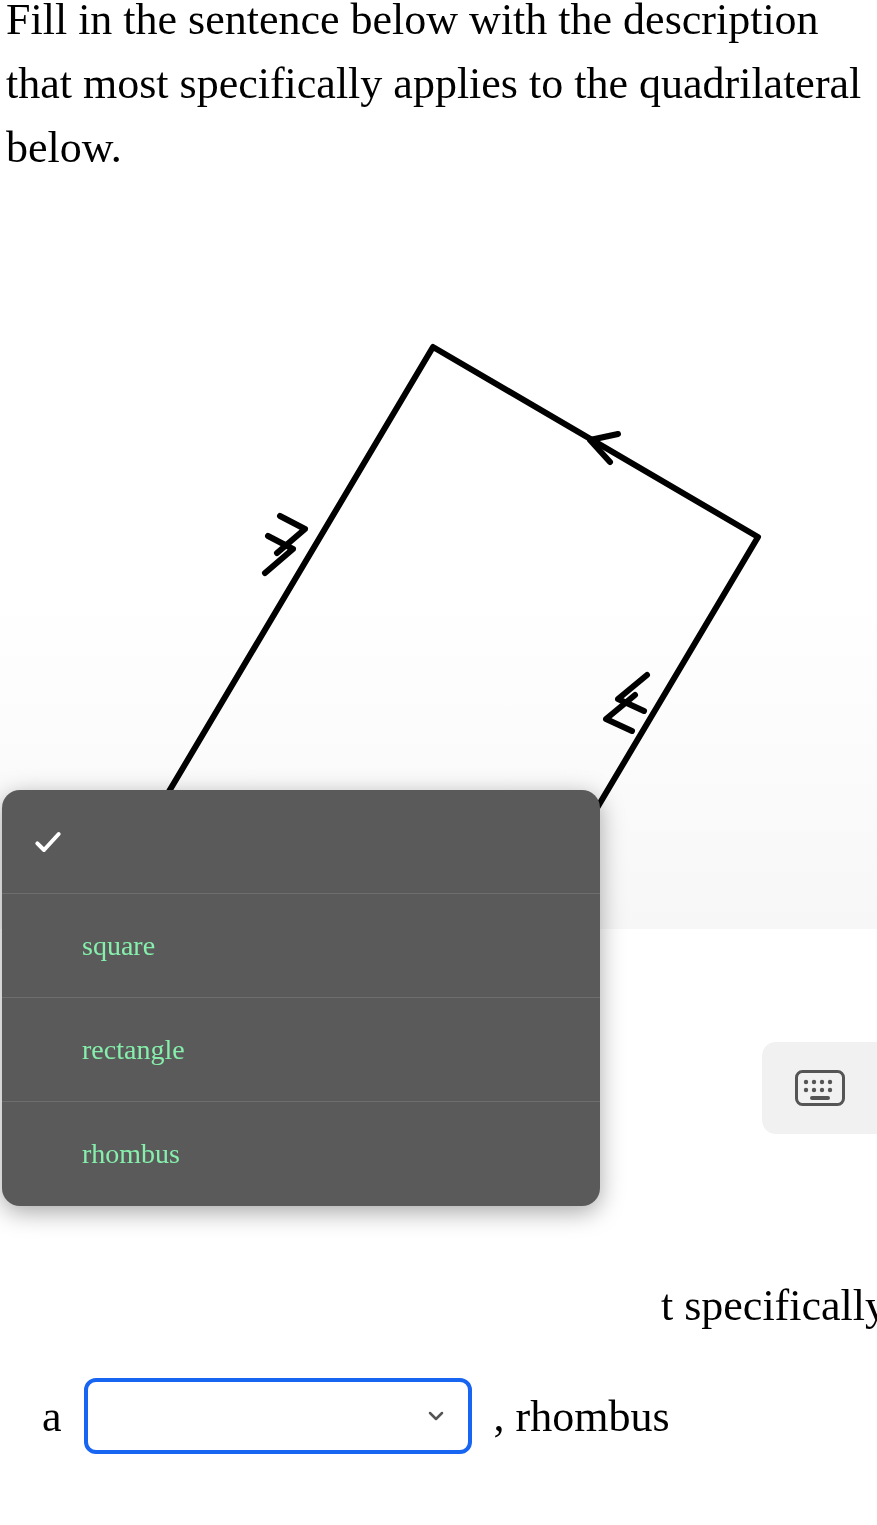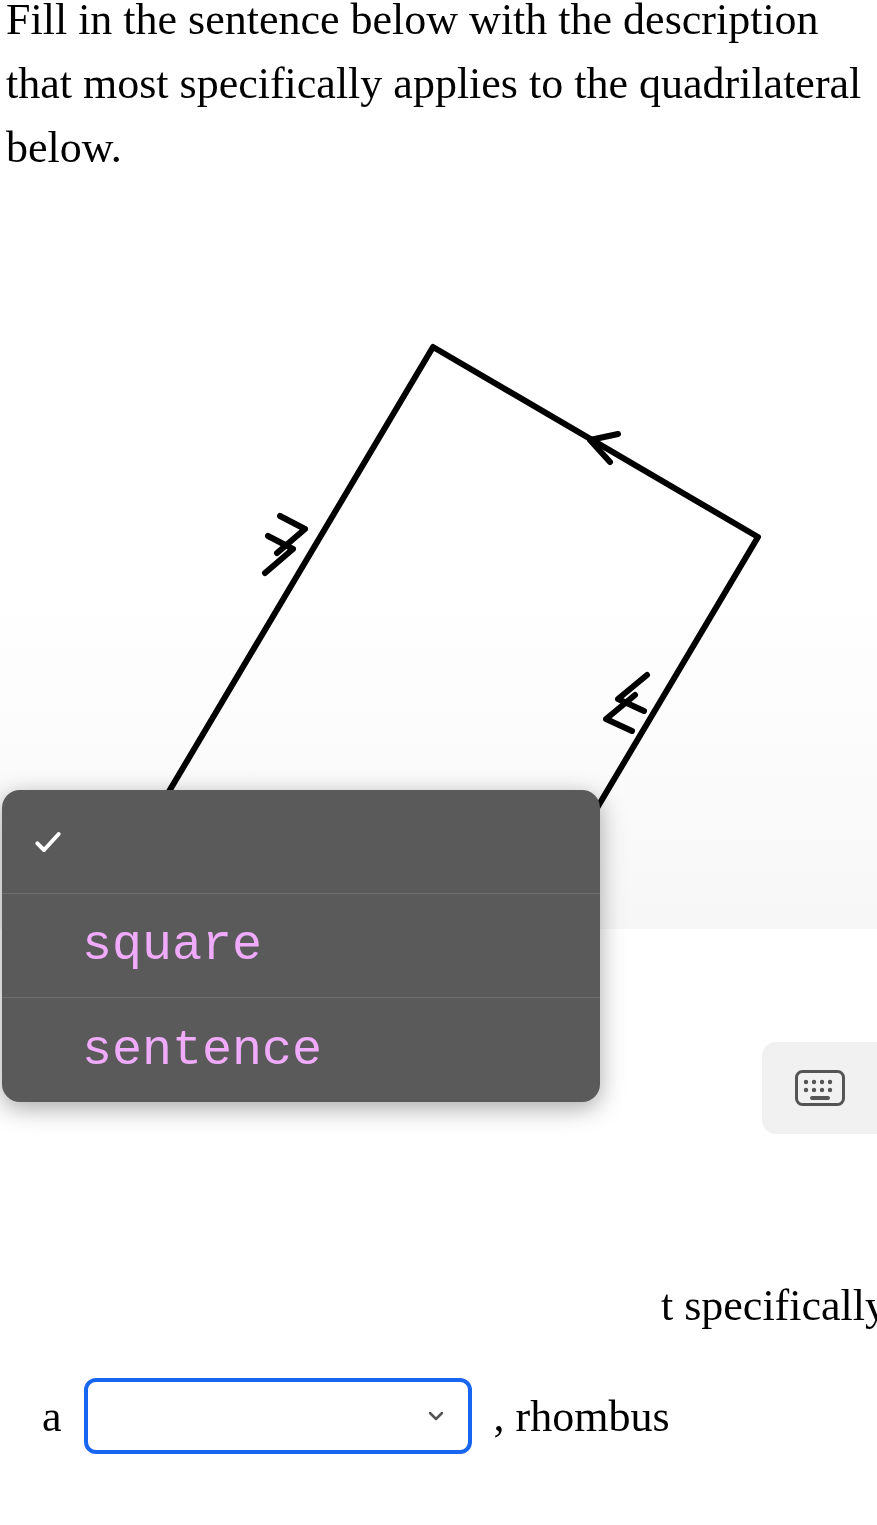--- a/index.html
+++ b/index.html
@@ -45,23 +45,23 @@
       border-radius: 18px;
       overflow: hidden;
       box-shadow: 0 6px 24px rgba(0,0,0,0.35);
       z-index: 10;
     }
     .dropdown-item {
       height: 104px;
       display: flex;
       align-items: center;
       padding-left: 80px;
-      font-family: Liberation Mono, monospace;
-      font-size: 50px;
-      color: #f0abfc;
+      font-family: Liberation Serif, serif;
+      font-size: 28px;
+      color: #86efac;
       border-bottom: 1px solid #6e6e6e;
       cursor: pointer;
       position: relative;
     }
     .dropdown-item:last-child {
       border-bottom: none;
     }
     .dropdown-item.selected {
       padding-left: 30px;
     }
@@ -160,21 +160,24 @@
   <div class="dropdown-item selected">
     <svg class="check-icon" viewBox="0 0 24 24">
       <polyline points="4,13 9,18 20,6" stroke="#ffffff" stroke-width="3" fill="none" stroke-linecap="round" stroke-linejoin="round"></polyline>
     </svg>
     <span></span>
   </div>
   <div class="dropdown-item">
     <span>square</span>
   </div>
   <div class="dropdown-item">
-    <span>sentence</span>
+    <span>rectangle</span>
+  </div>
+  <div class="dropdown-item">
+    <span>rhombus</span>
   </div>
 </div>
 
 <div class="keyboard-button">
   <svg class="keyboard-icon" viewBox="0 0 50 36">
     <rect x="1.5" y="1.5" width="47" height="33" rx="6" ry="6" stroke="#555555" stroke-width="3" fill="none"></rect>
     <circle cx="11" cy="12" r="2.2" fill="#555555"></circle>
     <circle cx="19" cy="12" r="2.2" fill="#555555"></circle>
     <circle cx="27" cy="12" r="2.2" fill="#555555"></circle>
     <circle cx="35" cy="12" r="2.2" fill="#555555"></circle>

